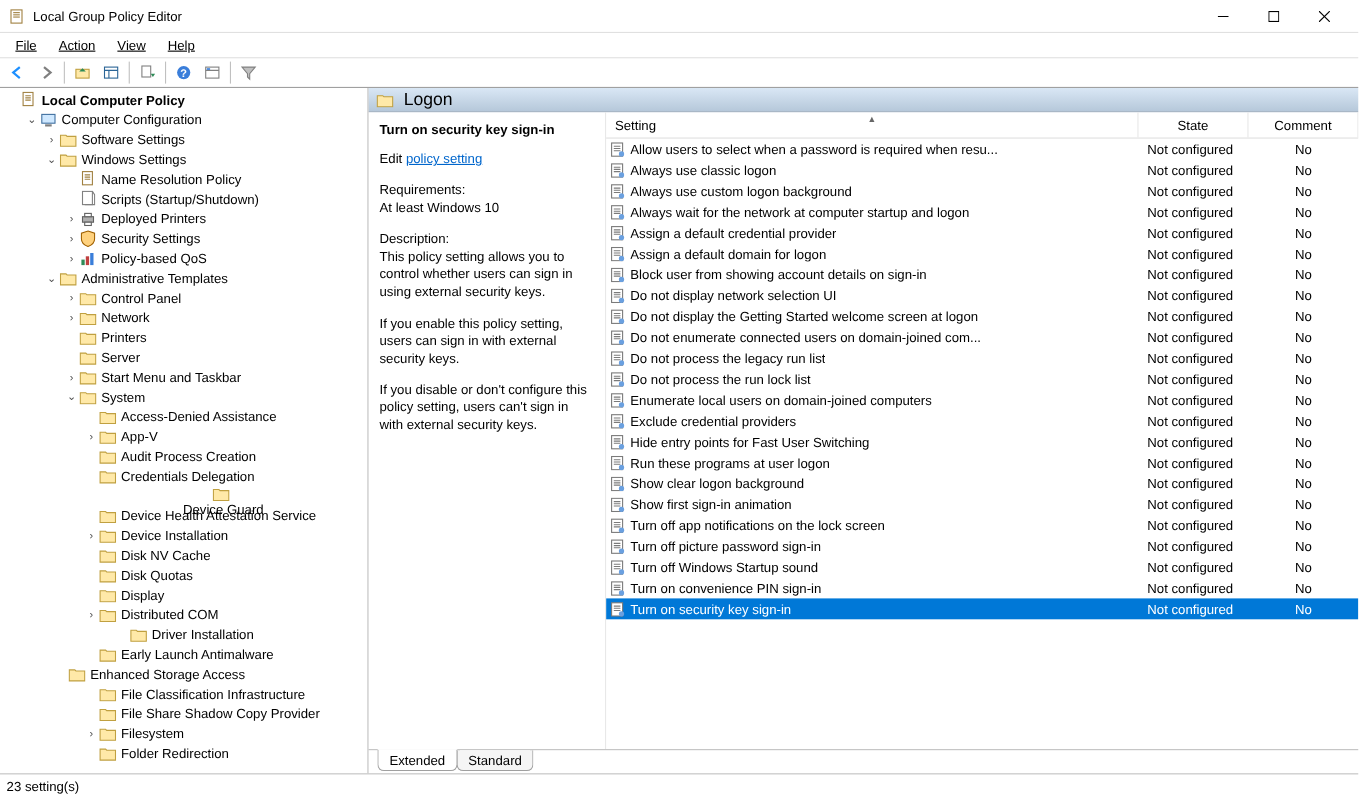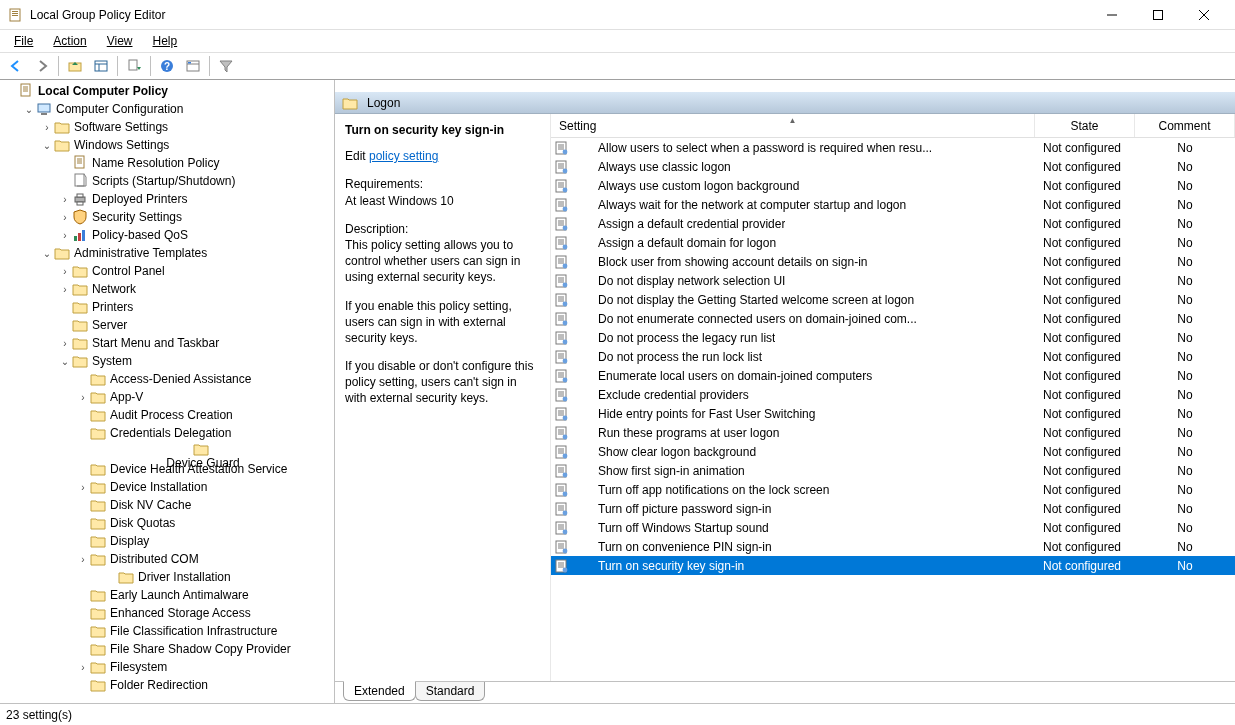--- a/index.html
+++ b/index.html
@@ -28,41 +28,41 @@
 .tree-pane { width: 335px; border-right: 1px solid #c0c0c0; overflow-y: auto; padding: 2px 0; position: relative; }
 .tree-pane::-webkit-scrollbar { width: 16px; }
 .tree-pane::-webkit-scrollbar-thumb { background: #c0c0c0; }
 .tree-pane::-webkit-scrollbar-track { background: #f0f0f0; }
 .tree-row { display: flex; align-items: center; height: 18px; padding-right: 4px; cursor: pointer; white-space: nowrap; font-size: 12px; }
 .tree-toggle { width: 14px; display: inline-flex; justify-content: center; color: #505050; font-size: 10px; }
 .tree-icon { width: 16px; height: 16px; margin-right: 4px; display: inline-flex; align-items: center; justify-content: center; }
 
 
 .right-pane { flex: 1; display: flex; flex-direction: column; min-width: 0; }
-.path-header { height: 22px; background: linear-gradient(#d9e7f5, #b6c8da); border-bottom: 1px solid #a0b0c0; display: flex; align-items: center; padding: 0 6px; font-size: 12px; margin-top: 12px; }
+.path-header { height: 22px; background: linear-gradient(#d9e7f5, #b6c8da); border-bottom: 1px solid #a0b0c0; display: flex; align-items: center; padding: 0 6px; font-size: 16px; }
 .path-header .folder-band-icon { width: 18px; height: 16px; margin-right: 8px; display: inline-flex; align-items: center; justify-content: center; }
 
 .content-split { flex: 1; display: flex; min-height: 0; }
 .desc-pane { width: 215px; padding: 8px 10px; font-size: 12px; line-height: 1.35; overflow-y: auto; }
 .desc-pane .pol-title { font-weight: bold; margin-bottom: 10px; }
 .desc-pane a { color: #0066cc; }
 .desc-pane .block { margin-bottom: 12px; }
 
 .list-pane { flex: 1; display: flex; flex-direction: column; border-left: 1px solid #e8e8e8; min-width: 0; }
 .list-header { display: flex; height: 24px; border-bottom: 1px solid #e0e0e0; font-size: 12px; }
 .list-header .col { display: flex; align-items: center; padding: 0 8px; border-right: 1px solid #e8e8e8; position: relative; }
 .col-setting { flex: 1; }
 .col-state { width: 100px; justify-content: center; }
 .col-comment { width: 100px; justify-content: center; }
 .sort-caret { position: absolute; left: 50%; top: 2px; transform: translateX(-50%); font-size: 8px; color: #666; }
 
 .list-body { flex: 1; overflow-y: auto; }
 .list-row { display: flex; height: 19px; align-items: center; font-size: 12px; cursor: pointer; }
 .list-row.selected { background: #0078d7; color: #fff; }
-.list-row .setting-cell { flex: 1; display: flex; align-items: flex-end; padding-left: 4px; overflow: hidden; white-space: nowrap; text-overflow: ellipsis; gap: 25px; }
+.list-row .setting-cell { flex: 1; display: flex; align-items: flex-end; padding-left: 4px; overflow: hidden; white-space: nowrap; text-overflow: ellipsis; }
 .list-row .setting-icon { width: 14px; height: 14px; margin-right: 4px; flex-shrink: 0; display: inline-flex; }
 .list-row .state-cell { width: 100px; padding-left: 8px; }
 .list-row .comment-cell { width: 100px; text-align: center; }
 .setting-text { overflow: hidden; text-overflow: ellipsis; white-space: nowrap; }
 
 .tabs-footer { height: 22px; border-top: 1px solid #c0c0c0; display: flex; align-items: flex-start; padding-left: 8px; padding-top: 0; font-size: 12px; }
 .tab { padding: 2px 10px; border: 1px solid #a0a0a0; border-top: none; border-bottom-left-radius: 6px; border-bottom-right-radius: 6px; background: #fff; margin-right: -1px; position: relative; cursor: pointer; }
 .tab.inactive { background: #f5f5f5; }
 .tab.active { background: #fff; z-index: 1; border-top: 1px solid #fff; margin-top: -1px; }
 
@@ -434,21 +434,21 @@
       </div>
       <div class="tree-row" style="padding-left: 76px;">
         <span class="tree-toggle"></span>
         <span class="tree-icon">
           <svg width="16" height="14">
             <path d="M1 3 L6 3 L7 4 L15 4 L15 13 L1 13 Z" fill="#ffe9a8" stroke="#c0a040"></path>
           </svg>
         </span>
         <span>Early Launch Antimalware</span>
       </div>
-      <div class="tree-row" style="padding-left: 76px;">
+      <div class="tree-row" style="padding-left: 48px;">
         <span class="tree-toggle"></span>
         <span class="tree-icon">
           <svg width="16" height="14">
             <path d="M1 3 L6 3 L7 4 L15 4 L15 13 L1 13 Z" fill="#ffe9a8" stroke="#c0a040"></path>
           </svg>
         </span>
         <span>Enhanced Storage Access</span>
       </div>
       <div class="tree-row" style="padding-left: 76px;">
         <span class="tree-toggle"></span>

